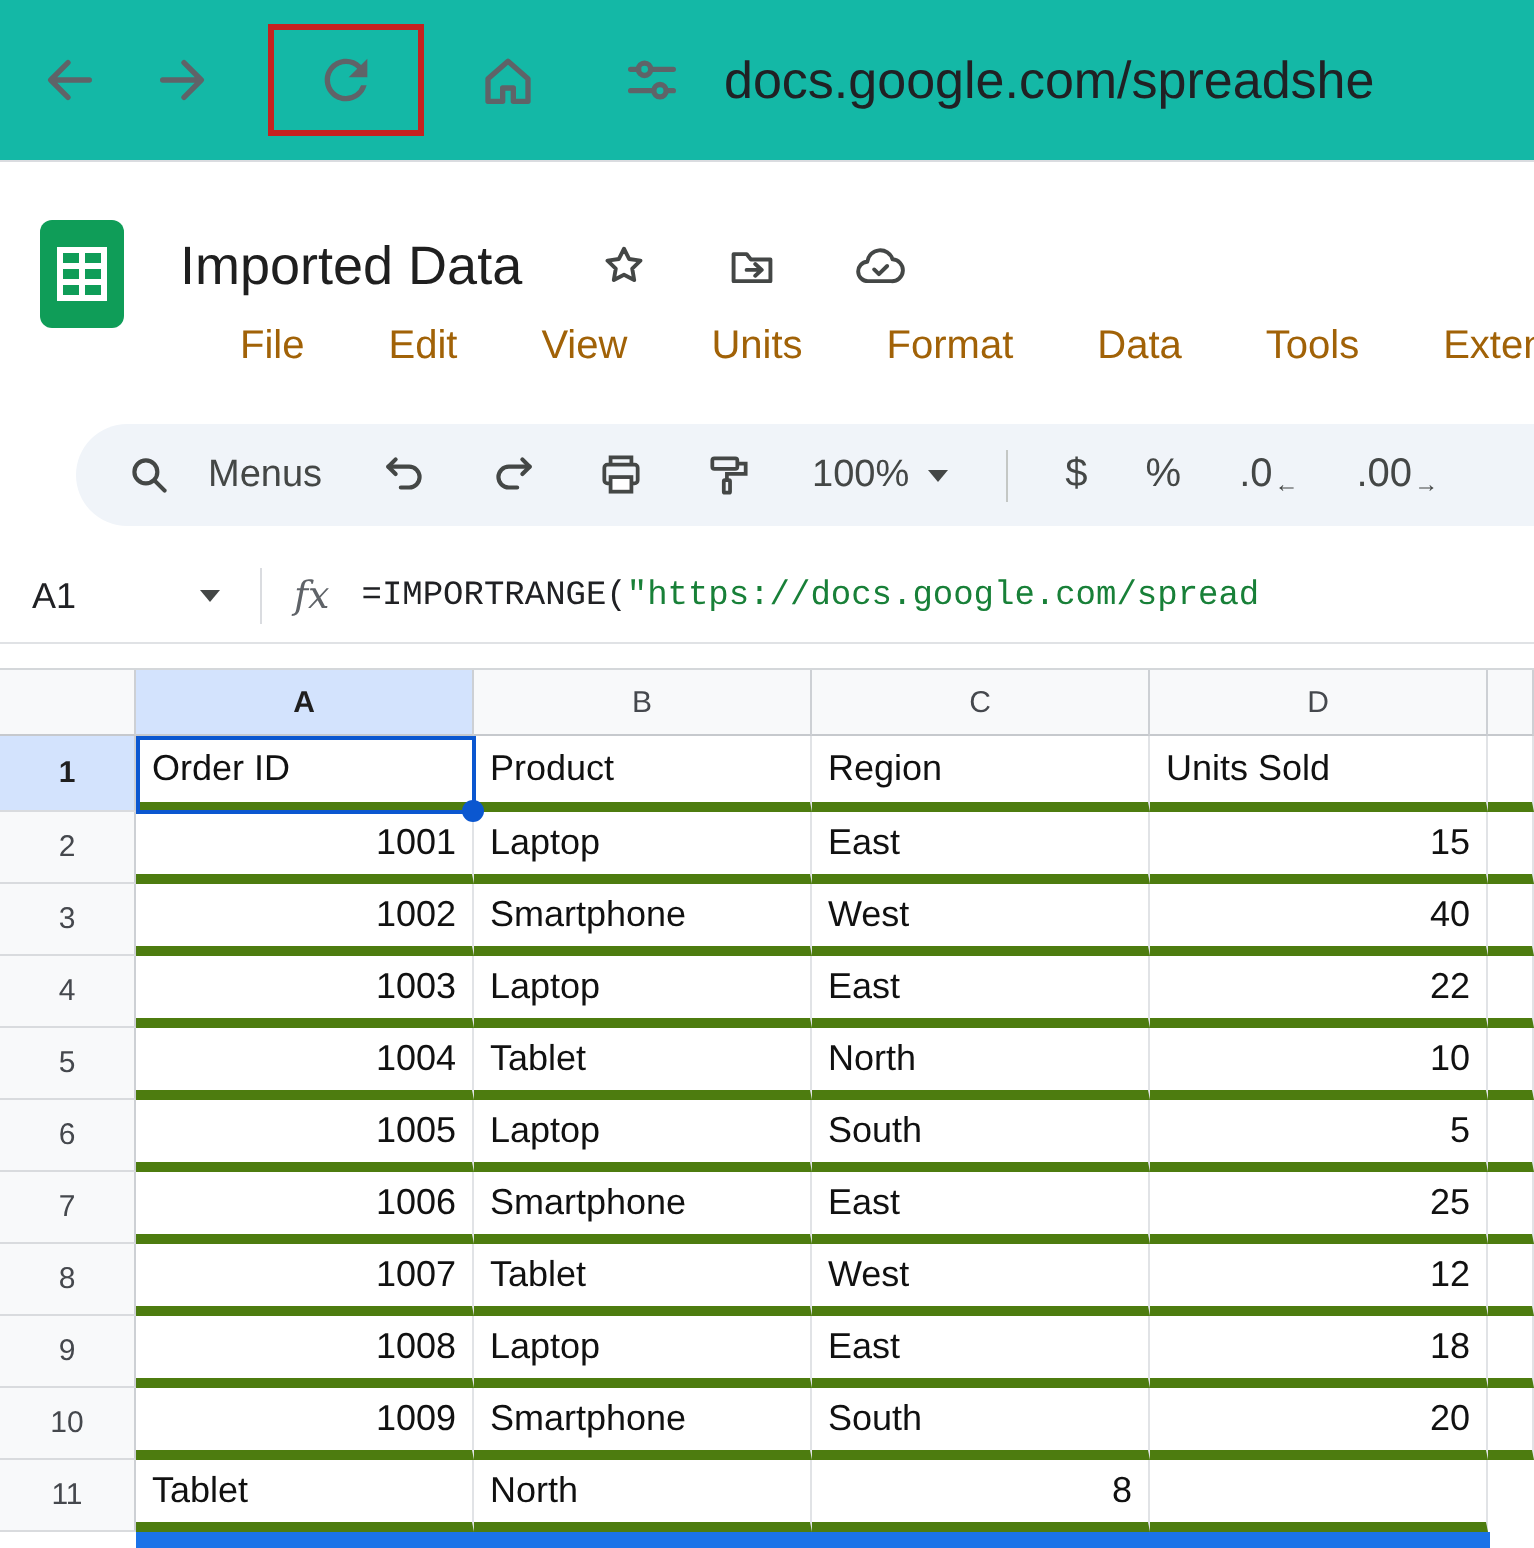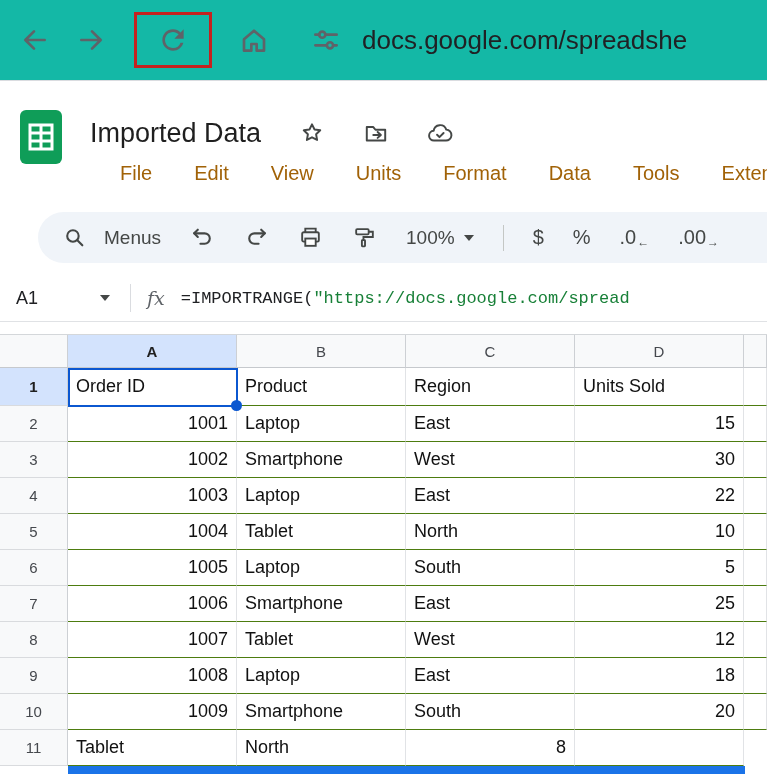--- a/index.html
+++ b/index.html
@@ -67,21 +67,21 @@
   .corner, .col-h { background:#f8f9fa; border-right:1px solid #cdd0d4;
     border-bottom:1px solid #c6c9cd; display:flex; align-items:center;
     justify-content:center; font-size:15px; color:#45484d; cursor:pointer; }
   .col-h.sel { background:#d3e3fd; color:#1f1f1f; font-weight:700; }
   .grid-row { height:36px; }
   .grid-row.first { height:38px; }
   .row-h { background:#f8f9fa; border-right:1px solid #cdd0d4;
     border-bottom:1px solid #d9dbde; display:flex; align-items:center;
     justify-content:center; font-size:15px; color:#45484d; cursor:pointer; }
   .row-h.sel { background:#d3e3fd; color:#1f1f1f; font-weight:700; }
-  .cell { border-right:1px solid #e1e3e6; border-bottom:1px solid #4d7c0f;
+  .cell { border-right:1px solid #e1e3e6; border-bottom:5px solid #4d7c0f;
     display:flex; align-items:center; padding:0 8px; overflow:hidden;
     white-space:nowrap; cursor:cell; }
   .cell.num { justify-content:flex-end; }
   .sel-outline { position:absolute; left:68px; top:34px; width:170px; height:39px;
     border:2px solid #0b57d0; pointer-events:none; }
   .fill-handle { position:absolute; right:-6px; bottom:-6px; width:11px; height:11px;
     border-radius:50%; background:#0b57d0; pointer-events:auto; cursor:crosshair; }
   .range-bar { position:absolute; left:68px; top:432px; width:677px; height:8px;
     background:#1a73e8; }
 </style>
@@ -269,21 +269,21 @@
           <div class="cell">Laptop</div>
           <div class="cell">East</div>
           <div class="cell num">15</div>
           <div class="cell"></div>
         </div>
         <div class="grid-row">
           <div class="row-h">3</div>
           <div class="cell num">1002</div>
           <div class="cell">Smartphone</div>
           <div class="cell">West</div>
-          <div class="cell num">30</div>
+          <div class="cell num">40</div>
           <div class="cell"></div>
         </div>
         <div class="grid-row">
           <div class="row-h">4</div>
           <div class="cell num">1003</div>
           <div class="cell">Laptop</div>
           <div class="cell">East</div>
           <div class="cell num">22</div>
           <div class="cell"></div>
         </div>

